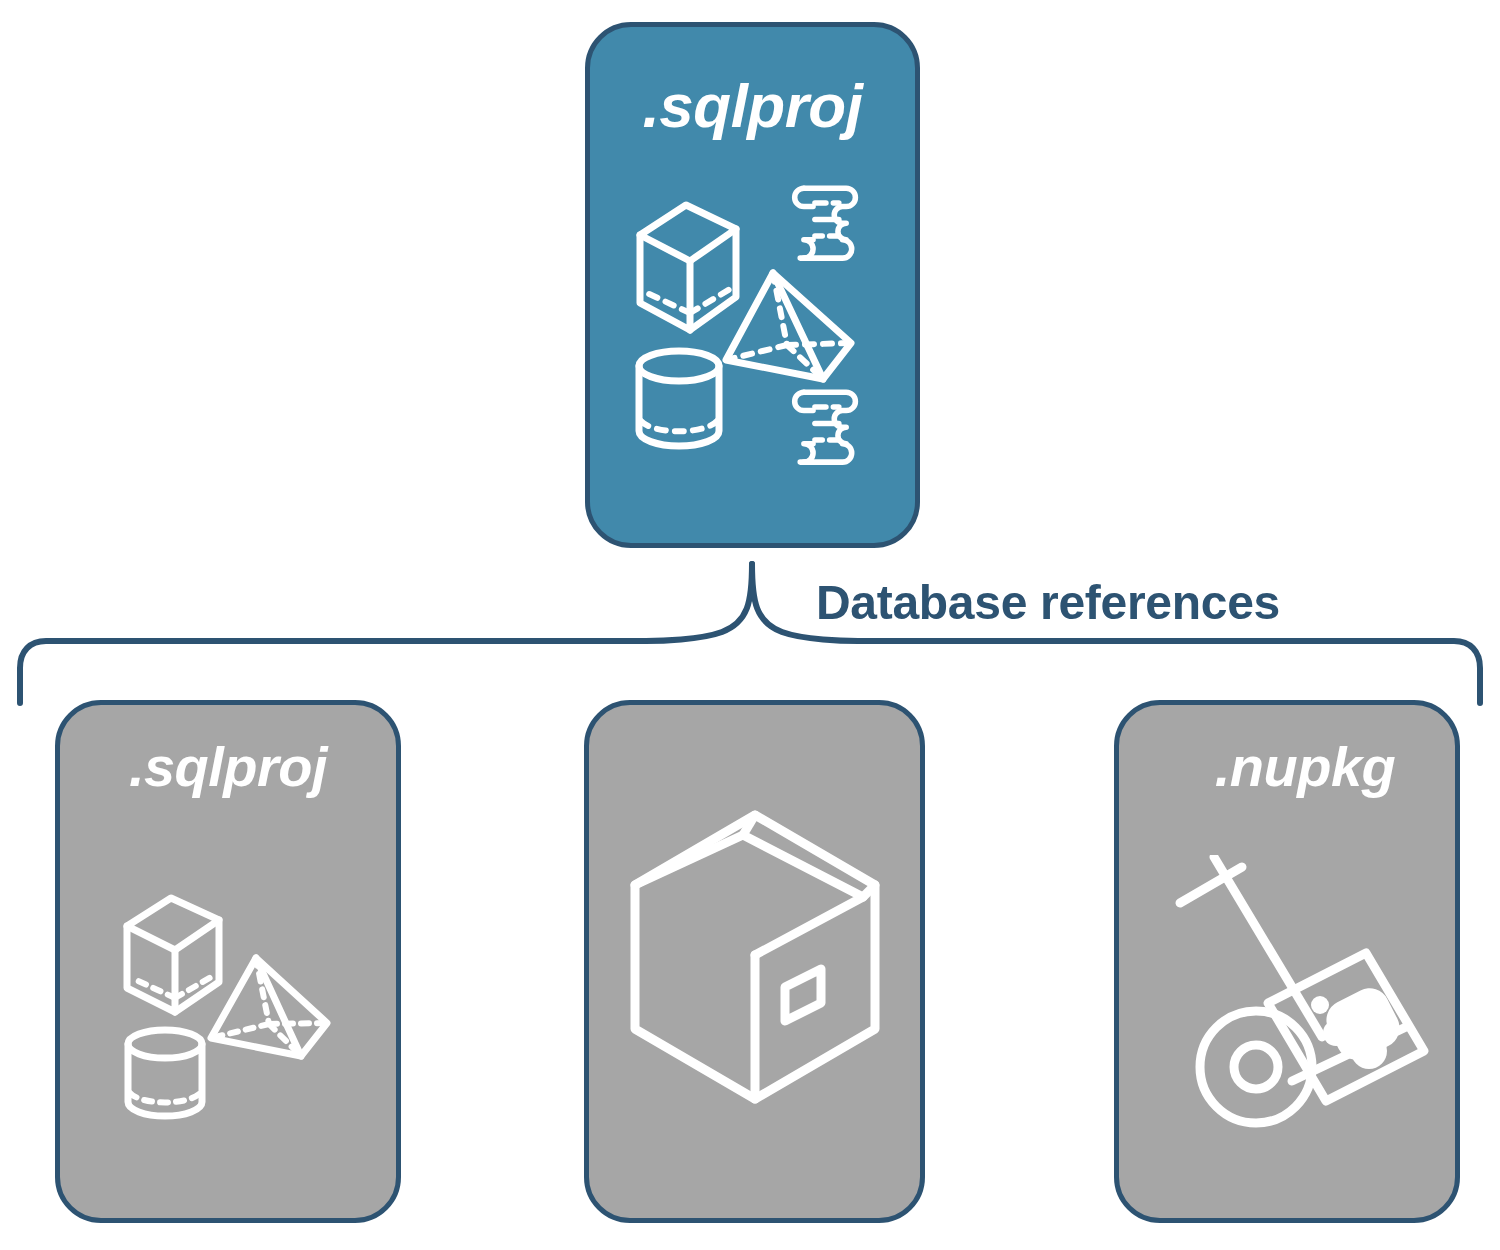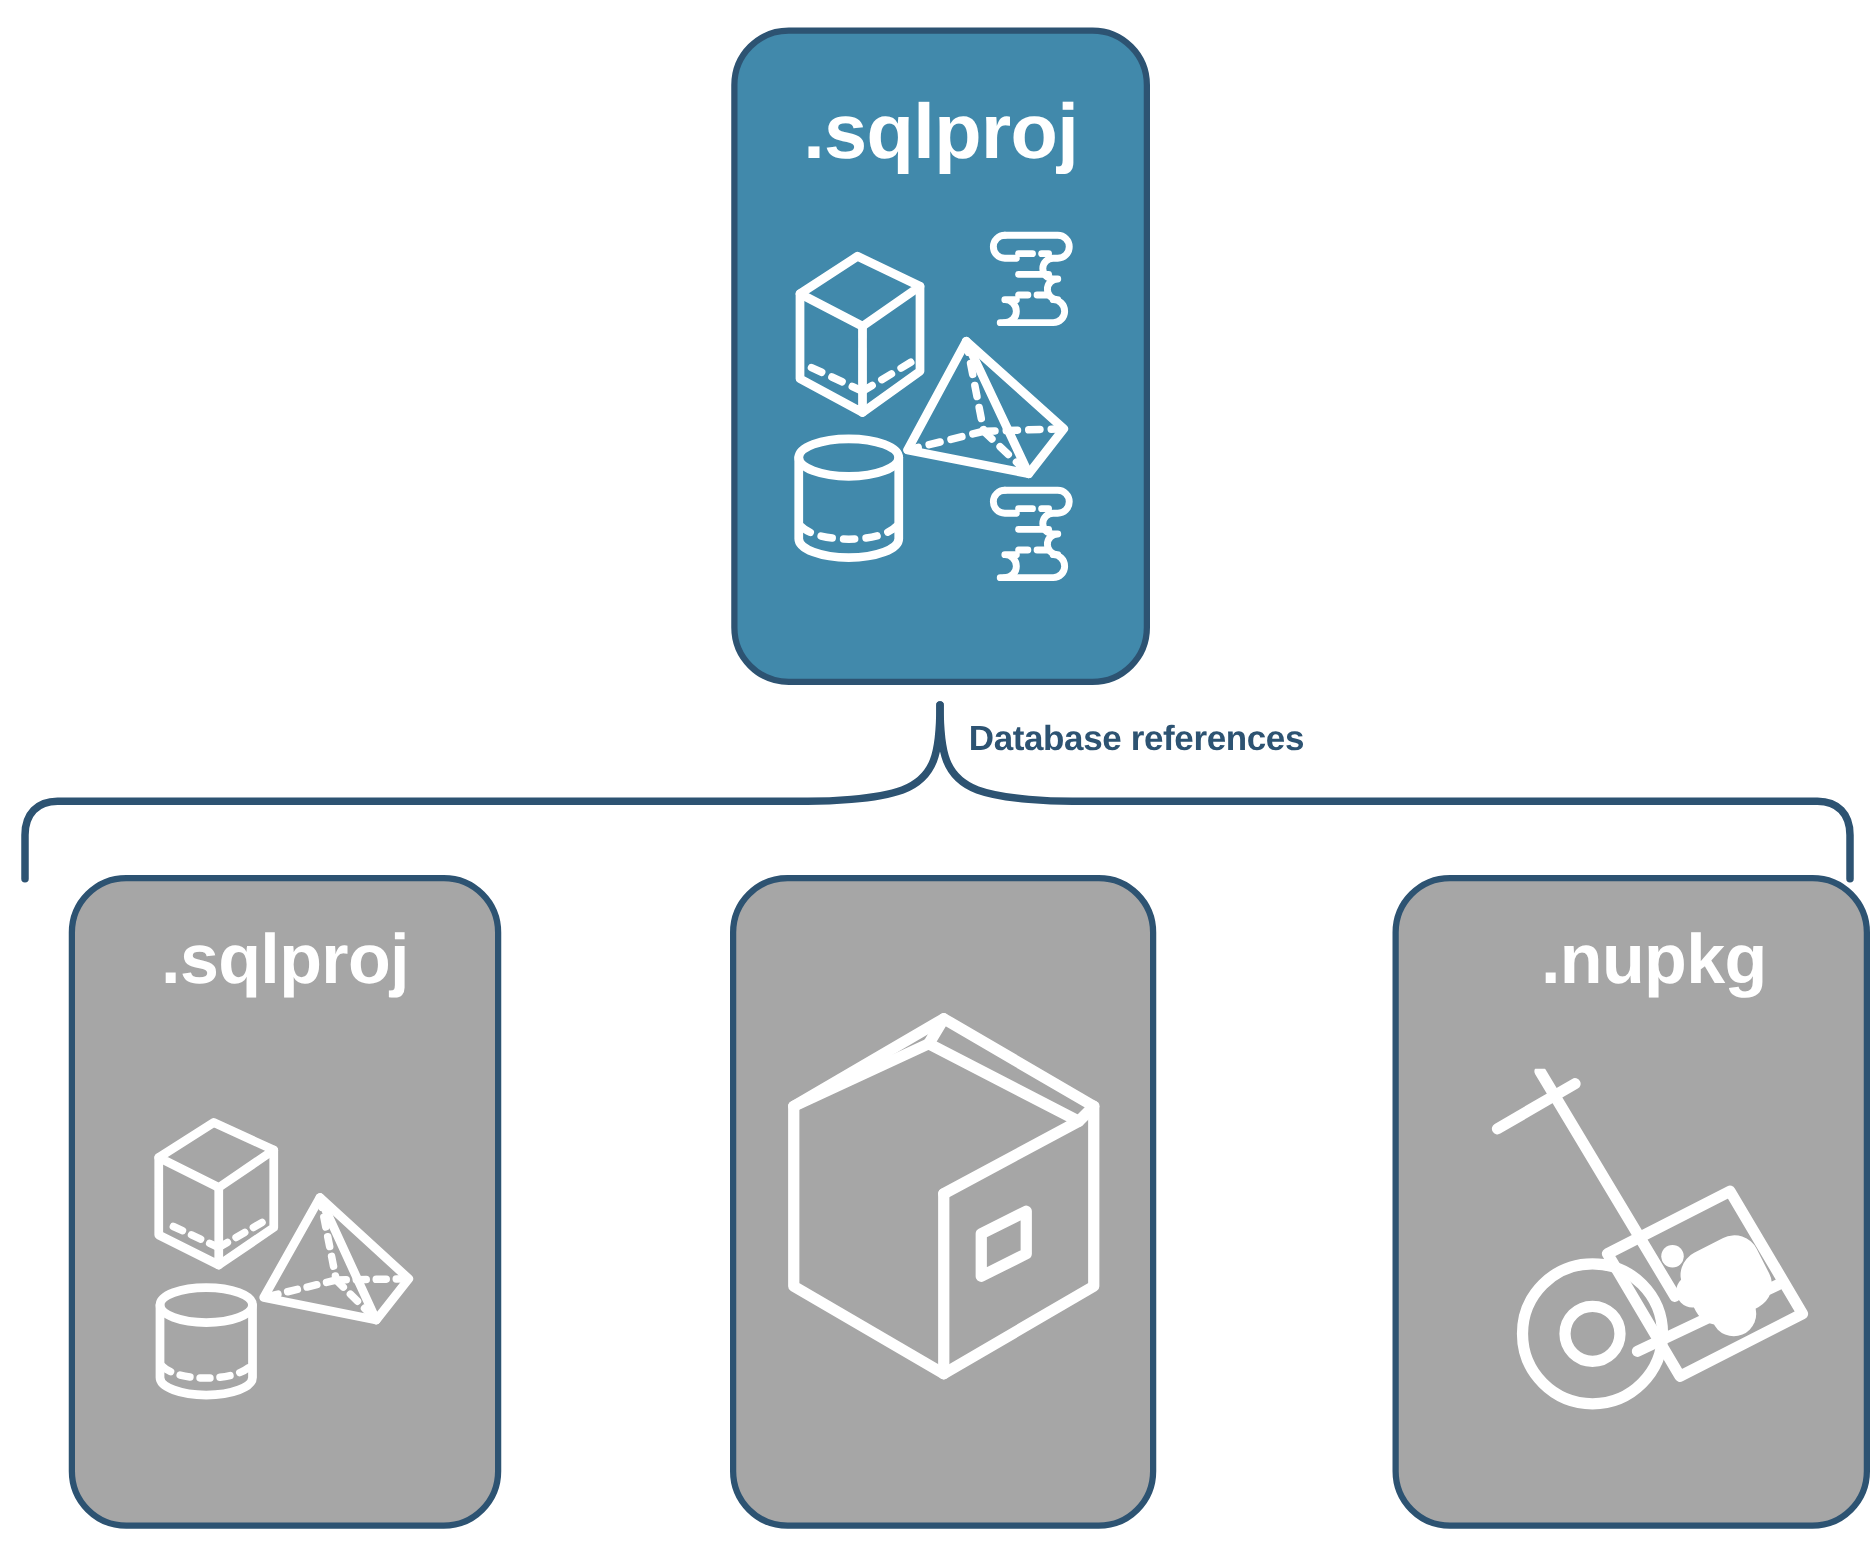--- a/index.html
+++ b/index.html
@@ -15,59 +15,60 @@
 
   
   .card{
     position:absolute;
     box-sizing:border-box;
     border:5px solid #2d5372;
     border-radius:46px;
     display:flex;
     flex-direction:column;
     align-items:center;
+    font-style:italic;
   }
   .card.blue{background:#4189ab;}
   .card.gray{background:#a6a6a6;}
 
   .card-title{
     color:#ffffff;
     font-weight:bold;
     line-height:1;
     letter-spacing:-0.5px;
     user-select:none;
     white-space:nowrap;
   }
 
   #card-root{left:585px;top:22px;width:335px;height:526px;}
   #card-root .card-title{font-size:62px;margin-top:48px;}
 
   #card-sqlproj{left:55px;top:700px;width:346px;height:523px;}
   #card-dacpac{left:584px;top:700px;width:341px;height:523px;}
-  #card-nupkg{left:1114px;top:700px;width:382px;height:523px;padding-left:36px;}
+  #card-nupkg{left:1114px;top:700px;width:346px;height:523px;padding-left:36px;}
   .card.gray .card-title{font-size:56px;margin-top:34px;}
 
   .icon-area{
     position:relative;
     width:100%;
     flex:1 1 auto;
     display:flex;
     align-items:center;
     justify-content:center;
   }
 
   
   #brace-svg{position:absolute;left:0;top:548px;width:1500px;height:170px;}
 
   
   #brace-label{
     position:absolute;
-    left:775px;
+    left:816px;
     top:575px;
-    font-size:28px;
+    font-size:48px;
     font-weight:bold;
     color:#2d5372;
     letter-spacing:-0.3px;
     white-space:nowrap;
     user-select:none;
   }
 </style>
 </head>
 <body>
 

